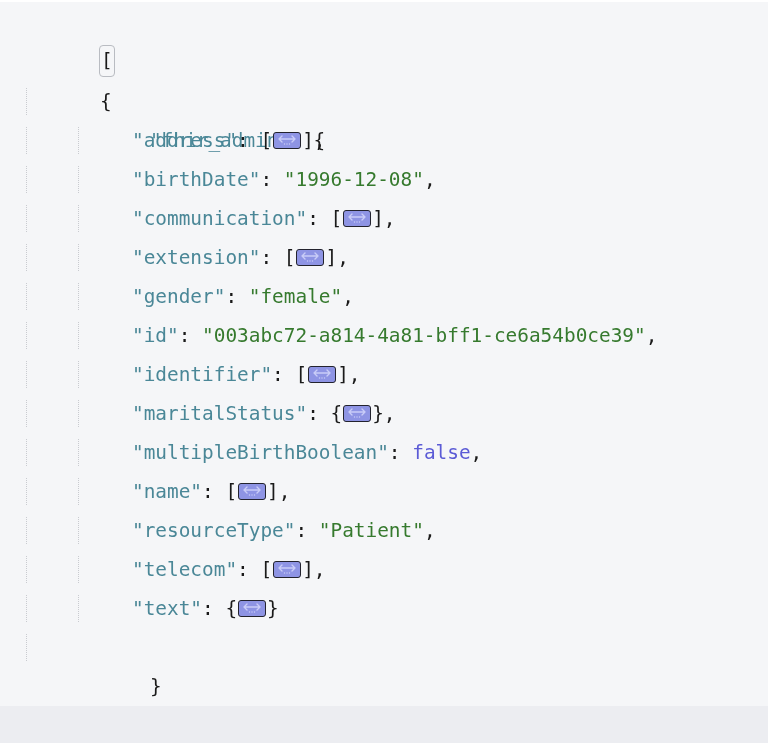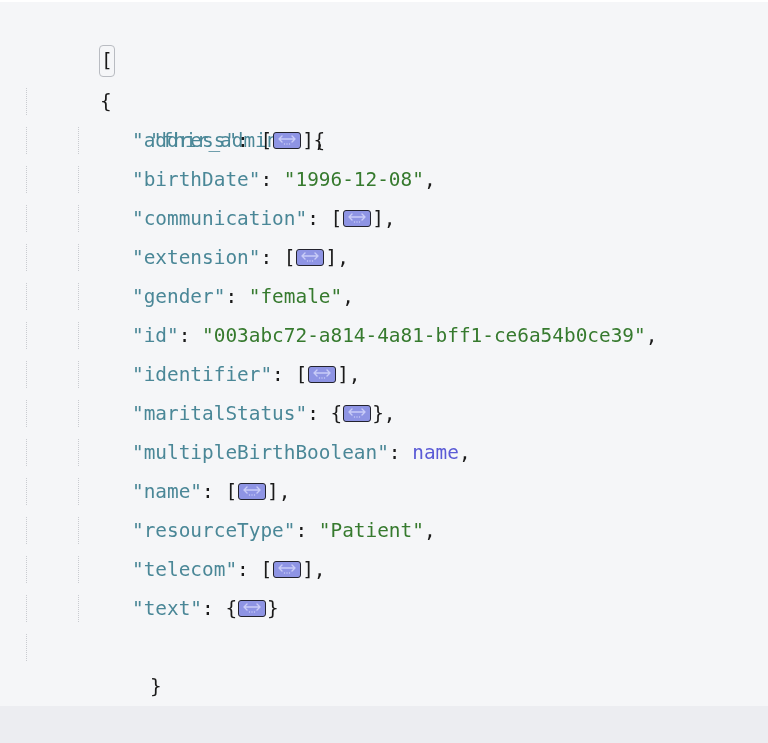--- a/index.html
+++ b/index.html
@@ -128,21 +128,21 @@
               <circle cx="8.5" cy="10" r="0.7" fill="#c9ccf7"></circle>
               <circle cx="11" cy="10" r="0.7" fill="#c9ccf7"></circle>
               <circle cx="13.5" cy="10" r="0.7" fill="#c9ccf7"></circle>
             </svg></span><span class="punc">]</span><span class="punc">,</span></span></div>
       <div class="line" style="top: 392px;"><span class="guide" style="left: 26px;"></span><span class="guide" style="left: 78px;"></span><span class="content" style="left: 132px;"><span class="key">"maritalStatus"</span><span class="punc">: </span><span class="punc">{</span><span class="collapsed"><svg width="22" height="12" viewBox="0 0 22 12">
               <path d="M3 5 L19 5 M3 5 L6 2 M3 5 L6 8 M19 5 L16 2 M19 5 L16 8" stroke="#c9ccf7" stroke-width="1.4" fill="none" stroke-linecap="round"></path>
               <circle cx="8.5" cy="10" r="0.7" fill="#c9ccf7"></circle>
               <circle cx="11" cy="10" r="0.7" fill="#c9ccf7"></circle>
               <circle cx="13.5" cy="10" r="0.7" fill="#c9ccf7"></circle>
             </svg></span><span class="punc">}</span><span class="punc">,</span></span></div>
-      <div class="line" style="top: 431px;"><span class="guide" style="left: 26px;"></span><span class="guide" style="left: 78px;"></span><span class="content" style="left: 132px;"><span class="key">"multipleBirthBoolean"</span><span class="punc">: </span><span class="bool">name</span><span class="punc">,</span></span></div>
+      <div class="line" style="top: 431px;"><span class="guide" style="left: 26px;"></span><span class="guide" style="left: 78px;"></span><span class="content" style="left: 132px;"><span class="key">"multipleBirthBoolean"</span><span class="punc">: </span><span class="bool">false</span><span class="punc">,</span></span></div>
       <div class="line" style="top: 470px;"><span class="guide" style="left: 26px;"></span><span class="guide" style="left: 78px;"></span><span class="content" style="left: 132px;"><span class="key">"name"</span><span class="punc">: </span><span class="punc">[</span><span class="collapsed"><svg width="22" height="12" viewBox="0 0 22 12">
               <path d="M3 5 L19 5 M3 5 L6 2 M3 5 L6 8 M19 5 L16 2 M19 5 L16 8" stroke="#c9ccf7" stroke-width="1.4" fill="none" stroke-linecap="round"></path>
               <circle cx="8.5" cy="10" r="0.7" fill="#c9ccf7"></circle>
               <circle cx="11" cy="10" r="0.7" fill="#c9ccf7"></circle>
               <circle cx="13.5" cy="10" r="0.7" fill="#c9ccf7"></circle>
             </svg></span><span class="punc">]</span><span class="punc">,</span></span></div>
       <div class="line" style="top: 509px;"><span class="guide" style="left: 26px;"></span><span class="guide" style="left: 78px;"></span><span class="content" style="left: 132px;"><span class="key">"resourceType"</span><span class="punc">: </span><span class="str">"Patient"</span><span class="punc">,</span></span></div>
       <div class="line" style="top: 548px;"><span class="guide" style="left: 26px;"></span><span class="guide" style="left: 78px;"></span><span class="content" style="left: 132px;"><span class="key">"telecom"</span><span class="punc">: </span><span class="punc">[</span><span class="collapsed"><svg width="22" height="12" viewBox="0 0 22 12">
               <path d="M3 5 L19 5 M3 5 L6 2 M3 5 L6 8 M19 5 L16 2 M19 5 L16 8" stroke="#c9ccf7" stroke-width="1.4" fill="none" stroke-linecap="round"></path>
               <circle cx="8.5" cy="10" r="0.7" fill="#c9ccf7"></circle>

